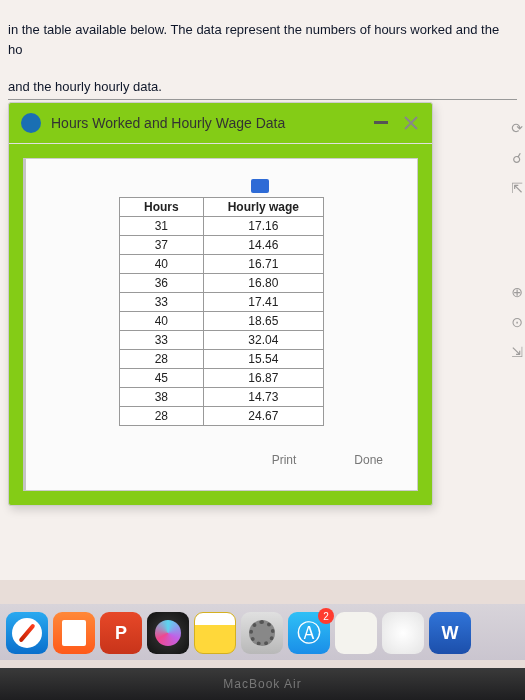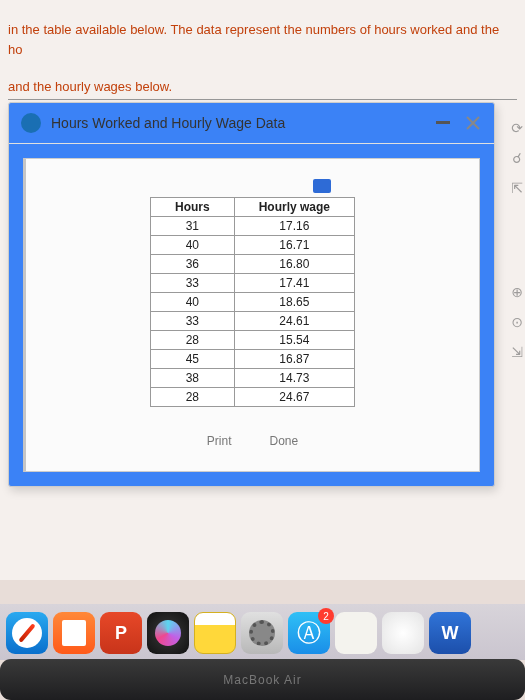--- a/index.html
+++ b/index.html
@@ -11,37 +11,37 @@
       overflow: hidden;
       position: relative;
     }
     .page-bg {
       background: #f5f0ed;
       padding: 8px;
       min-height: 580px;
     }
     .context-text {
       font-size: 13px;
-      color: #c2410c;
+      color: #0f172a;
       padding: 12px 6px 0 0;
       line-height: 1.5;
     }
     .underlined-link {
       padding-top: 18px;
       padding-bottom: 2px;
       font-size: 13px;
       border-bottom: 1px solid #999;
     }
     .dialog {
       margin-top: 2px;
-      background: #3b82f6;
+      background: #84cc16;
       border: 1px solid #ccc;
       border-radius: 3px;
       box-shadow: 2px 4px 10px rgba(0,0,0,0.15);
-      width: 487px;
+      width: 425px;
     }
     .dialog-header {
       display: flex;
       align-items: center;
       padding: 10px 12px;
       border-bottom: 1px solid #e0e0e0;
     }
     .dialog-dot {
       width: 20px;
       height: 20px;
@@ -90,22 +90,22 @@
     .data-table th, .data-table td {
       border: 1px solid #999;
       padding: 2px 24px;
       font-size: 12px;
       text-align: center;
       color: #222;
     }
     .data-table th { font-weight: bold; }
     .btn-row {
       display: flex;
-      justify-content: center;
-      gap: 10px;
+      justify-content: flex-end;
+      gap: 30px;
       margin-top: 22px;
     }
     .btn {
       font-size: 12px;
       color: #777;
       padding: 5px 14px;
       background: transparent;
       border: none;
       cursor: pointer;
     }
@@ -150,32 +150,32 @@
     .d-siri::after{content:"";position:absolute;inset:8px;border-radius:50%;background:conic-gradient(#5ad6f0,#c260e6,#f0478e,#5ad6f0);}
     .d-notes { background: linear-gradient(#fff 30%,#ffd83a 30%); border:1px solid #d4b020;}
     .d-settings { background: linear-gradient(#e0e0e0,#b8b8b8); display:flex;align-items:center;justify-content:center;}
     .d-gear { width:26px;height:26px;border-radius:50%;background:#888;border:4px dotted #555;}
     .d-appstore { background: linear-gradient(#2fc0f6,#1a8ee8); display:flex;align-items:center;justify-content:center;color:#fff;font-size:24px;}
     .d-badge{position:absolute;top:-4px;right:-4px;width:16px;height:16px;background:#ff3b2f;border-radius:50%;color:#fff;font-size:10px;display:flex;align-items:center;justify-content:center;}
     .d-mail { background: #f4f3ee; }
     .d-wwhite{ background: radial-gradient(#fff,#e4e4e4);}
     .d-word { background: linear-gradient(#3074d8,#1c4fab); display:flex;align-items:center;justify-content:center;color:#fff;font-weight:bold;font-size:18px;}
     .laptop-bottom{
-      position:absolute;bottom:0;left:0;width:100%;height:41px;
+      position:absolute;bottom:0;left:0;width:100%;height:32px;
       background:linear-gradient(#3a3a3a,#1e1e20);
       display:flex;align-items:center;justify-content:center;
-      color:#777;font-size:12px;letter-spacing:1px;border-radius:11px;
+      color:#777;font-size:12px;letter-spacing:1px;
     }
   </style>
 </head>
 <body>
 
 <div class="page-bg">
   <div class="context-text">in the table available below. The data represent the numbers of hours worked and the ho</div>
-  <div class="context-text underlined-link">and the hourly wages below.</div>
+  <div class="context-text underlined-link">and the hourly hourly data.</div>
 
   <div class="dialog">
     <div class="dialog-header">
       <div class="dialog-dot"></div>
       <div class="dialog-title">Hours Worked and Hourly Wage Data</div>
       <div class="min-icon"></div>
       <div class="close-icon">
         <svg width="18" height="18" viewBox="0 0 18 18">
             <path d="M3 3 L15 15 M15 3 L3 15" stroke="#888" stroke-width="2"></path>
           </svg>
@@ -190,38 +190,42 @@
               <th>Hours</th>
               <th>Hourly wage</th>
             </tr>
           </thead>
           <tbody>
             <tr>
                 <td>31</td>
                 <td>17.16</td>
               </tr>
             <tr>
+                <td>37</td>
+                <td>14.46</td>
+              </tr>
+            <tr>
                 <td>40</td>
                 <td>16.71</td>
               </tr>
             <tr>
                 <td>36</td>
                 <td>16.80</td>
               </tr>
             <tr>
                 <td>33</td>
                 <td>17.41</td>
               </tr>
             <tr>
                 <td>40</td>
                 <td>18.65</td>
               </tr>
             <tr>
                 <td>33</td>
-                <td>24.61</td>
+                <td>32.04</td>
               </tr>
             <tr>
                 <td>28</td>
                 <td>15.54</td>
               </tr>
             <tr>
                 <td>45</td>
                 <td>16.87</td>
               </tr>
             <tr>

